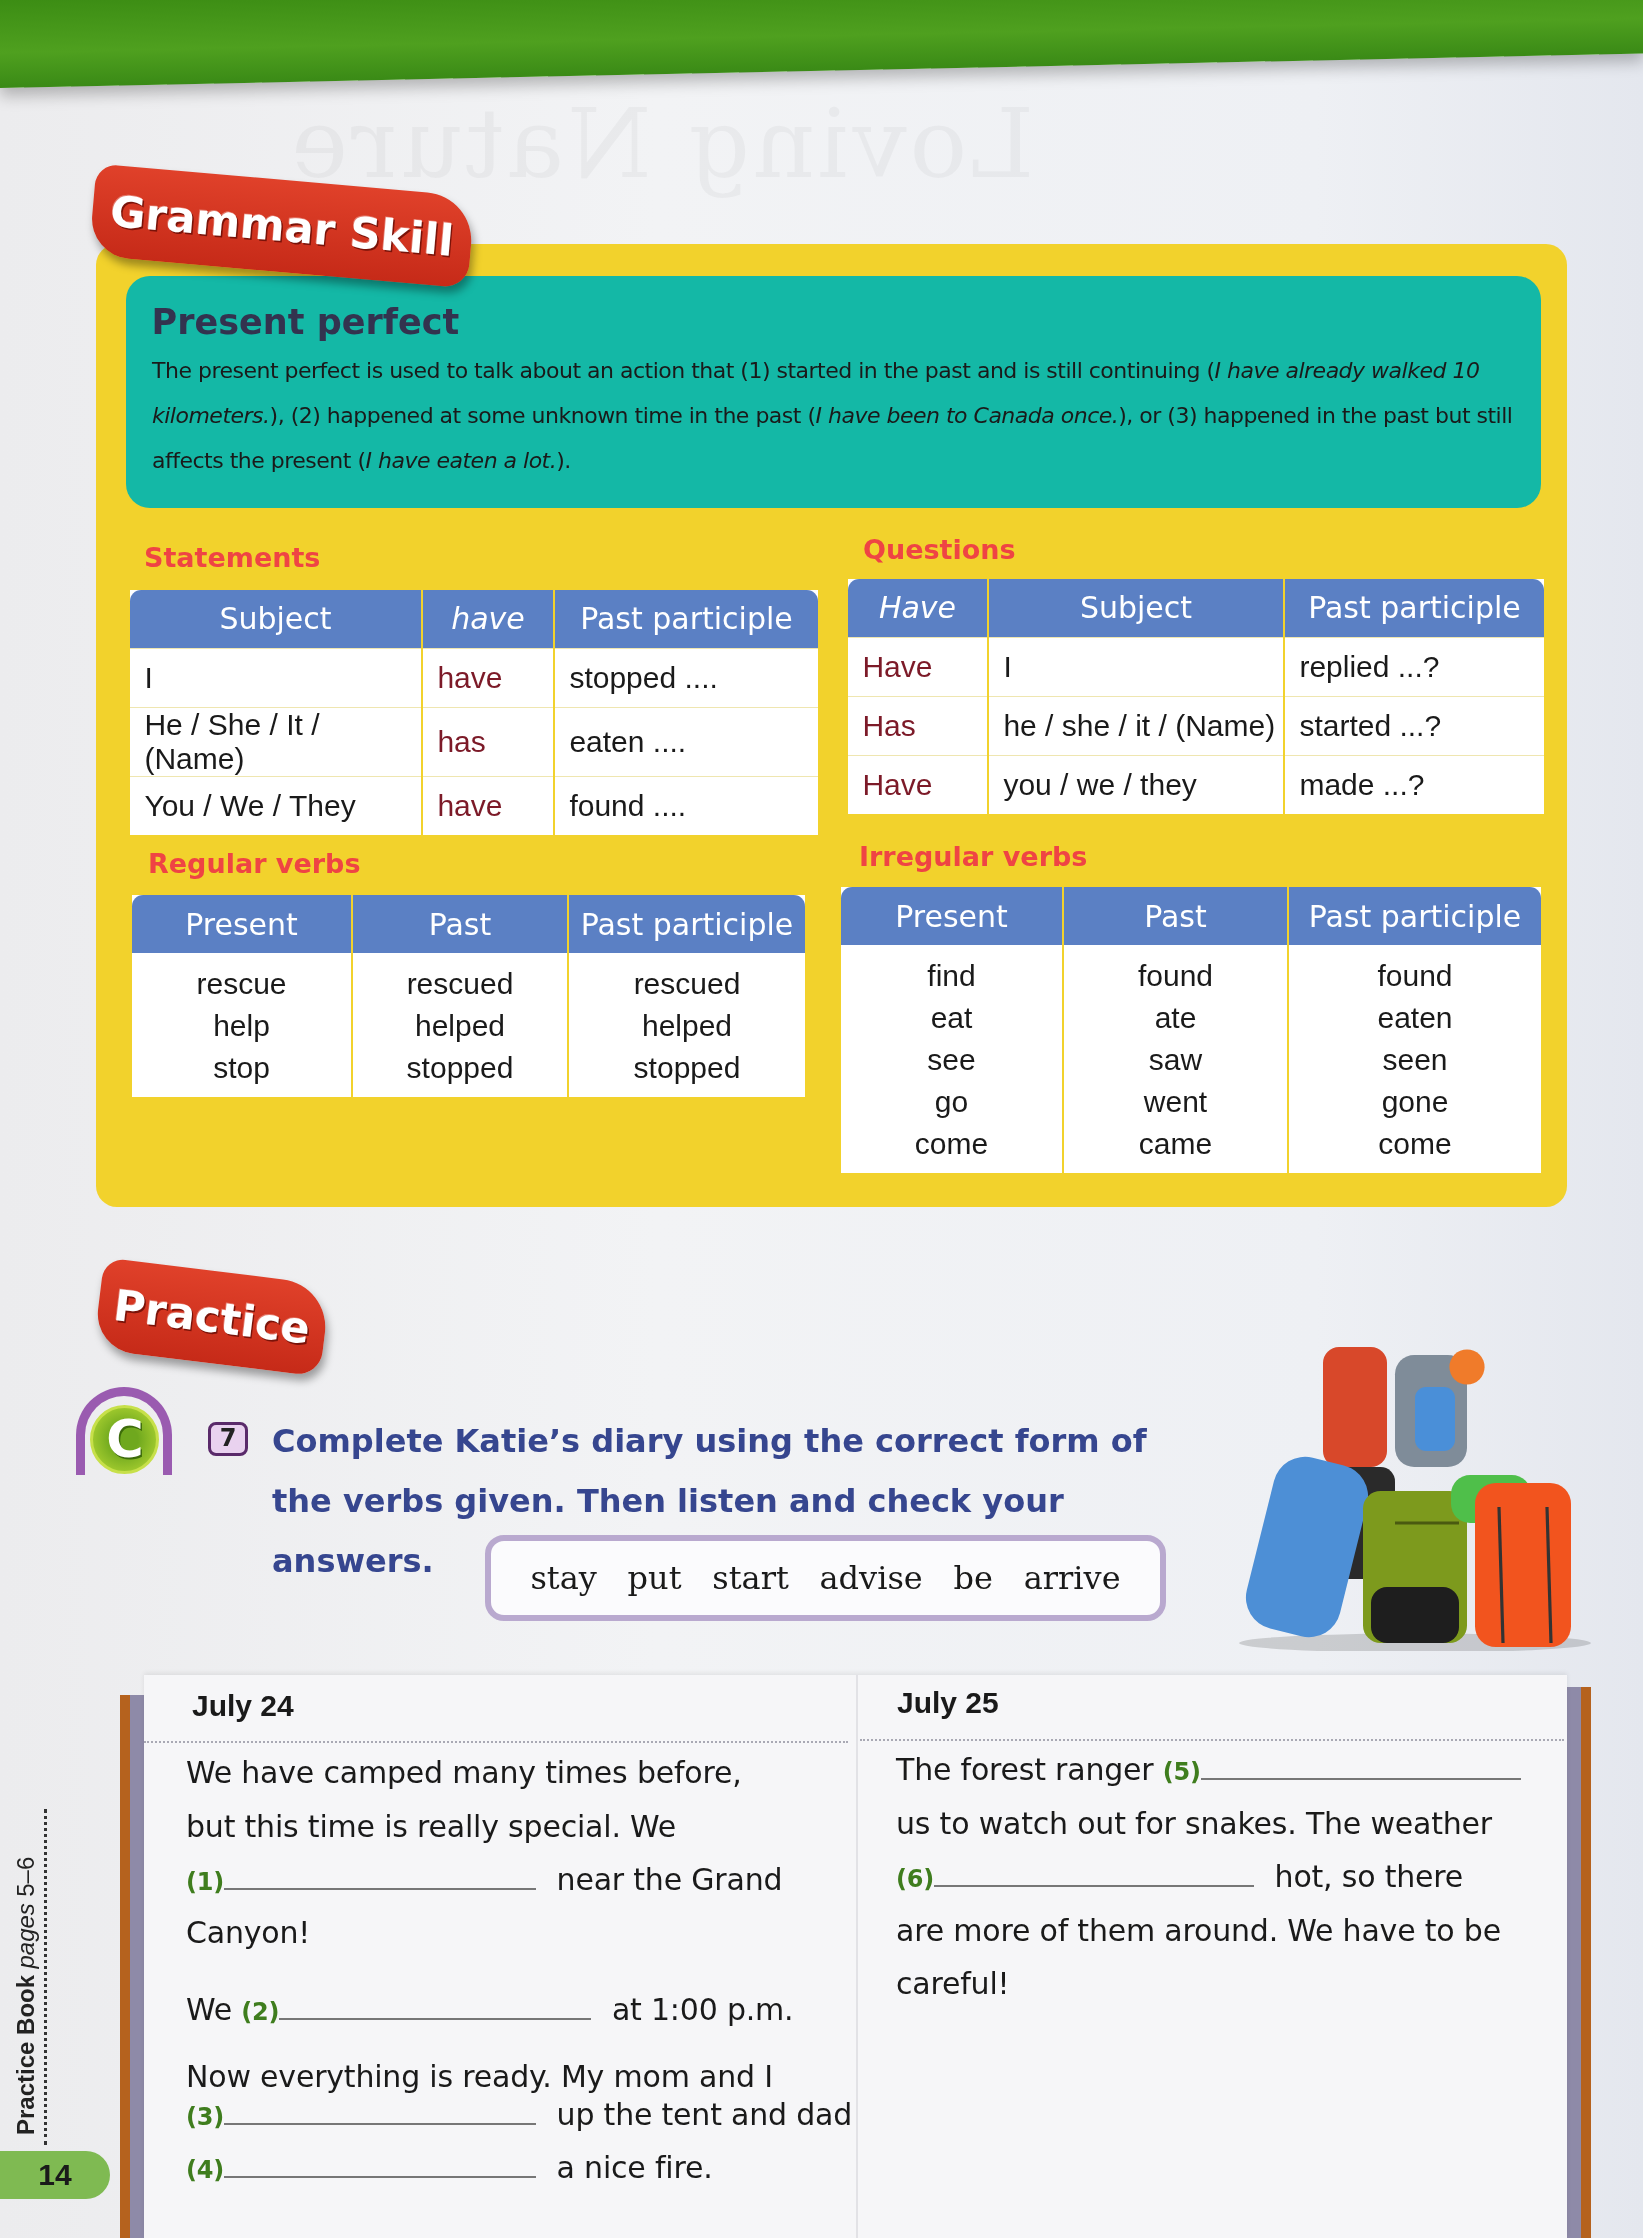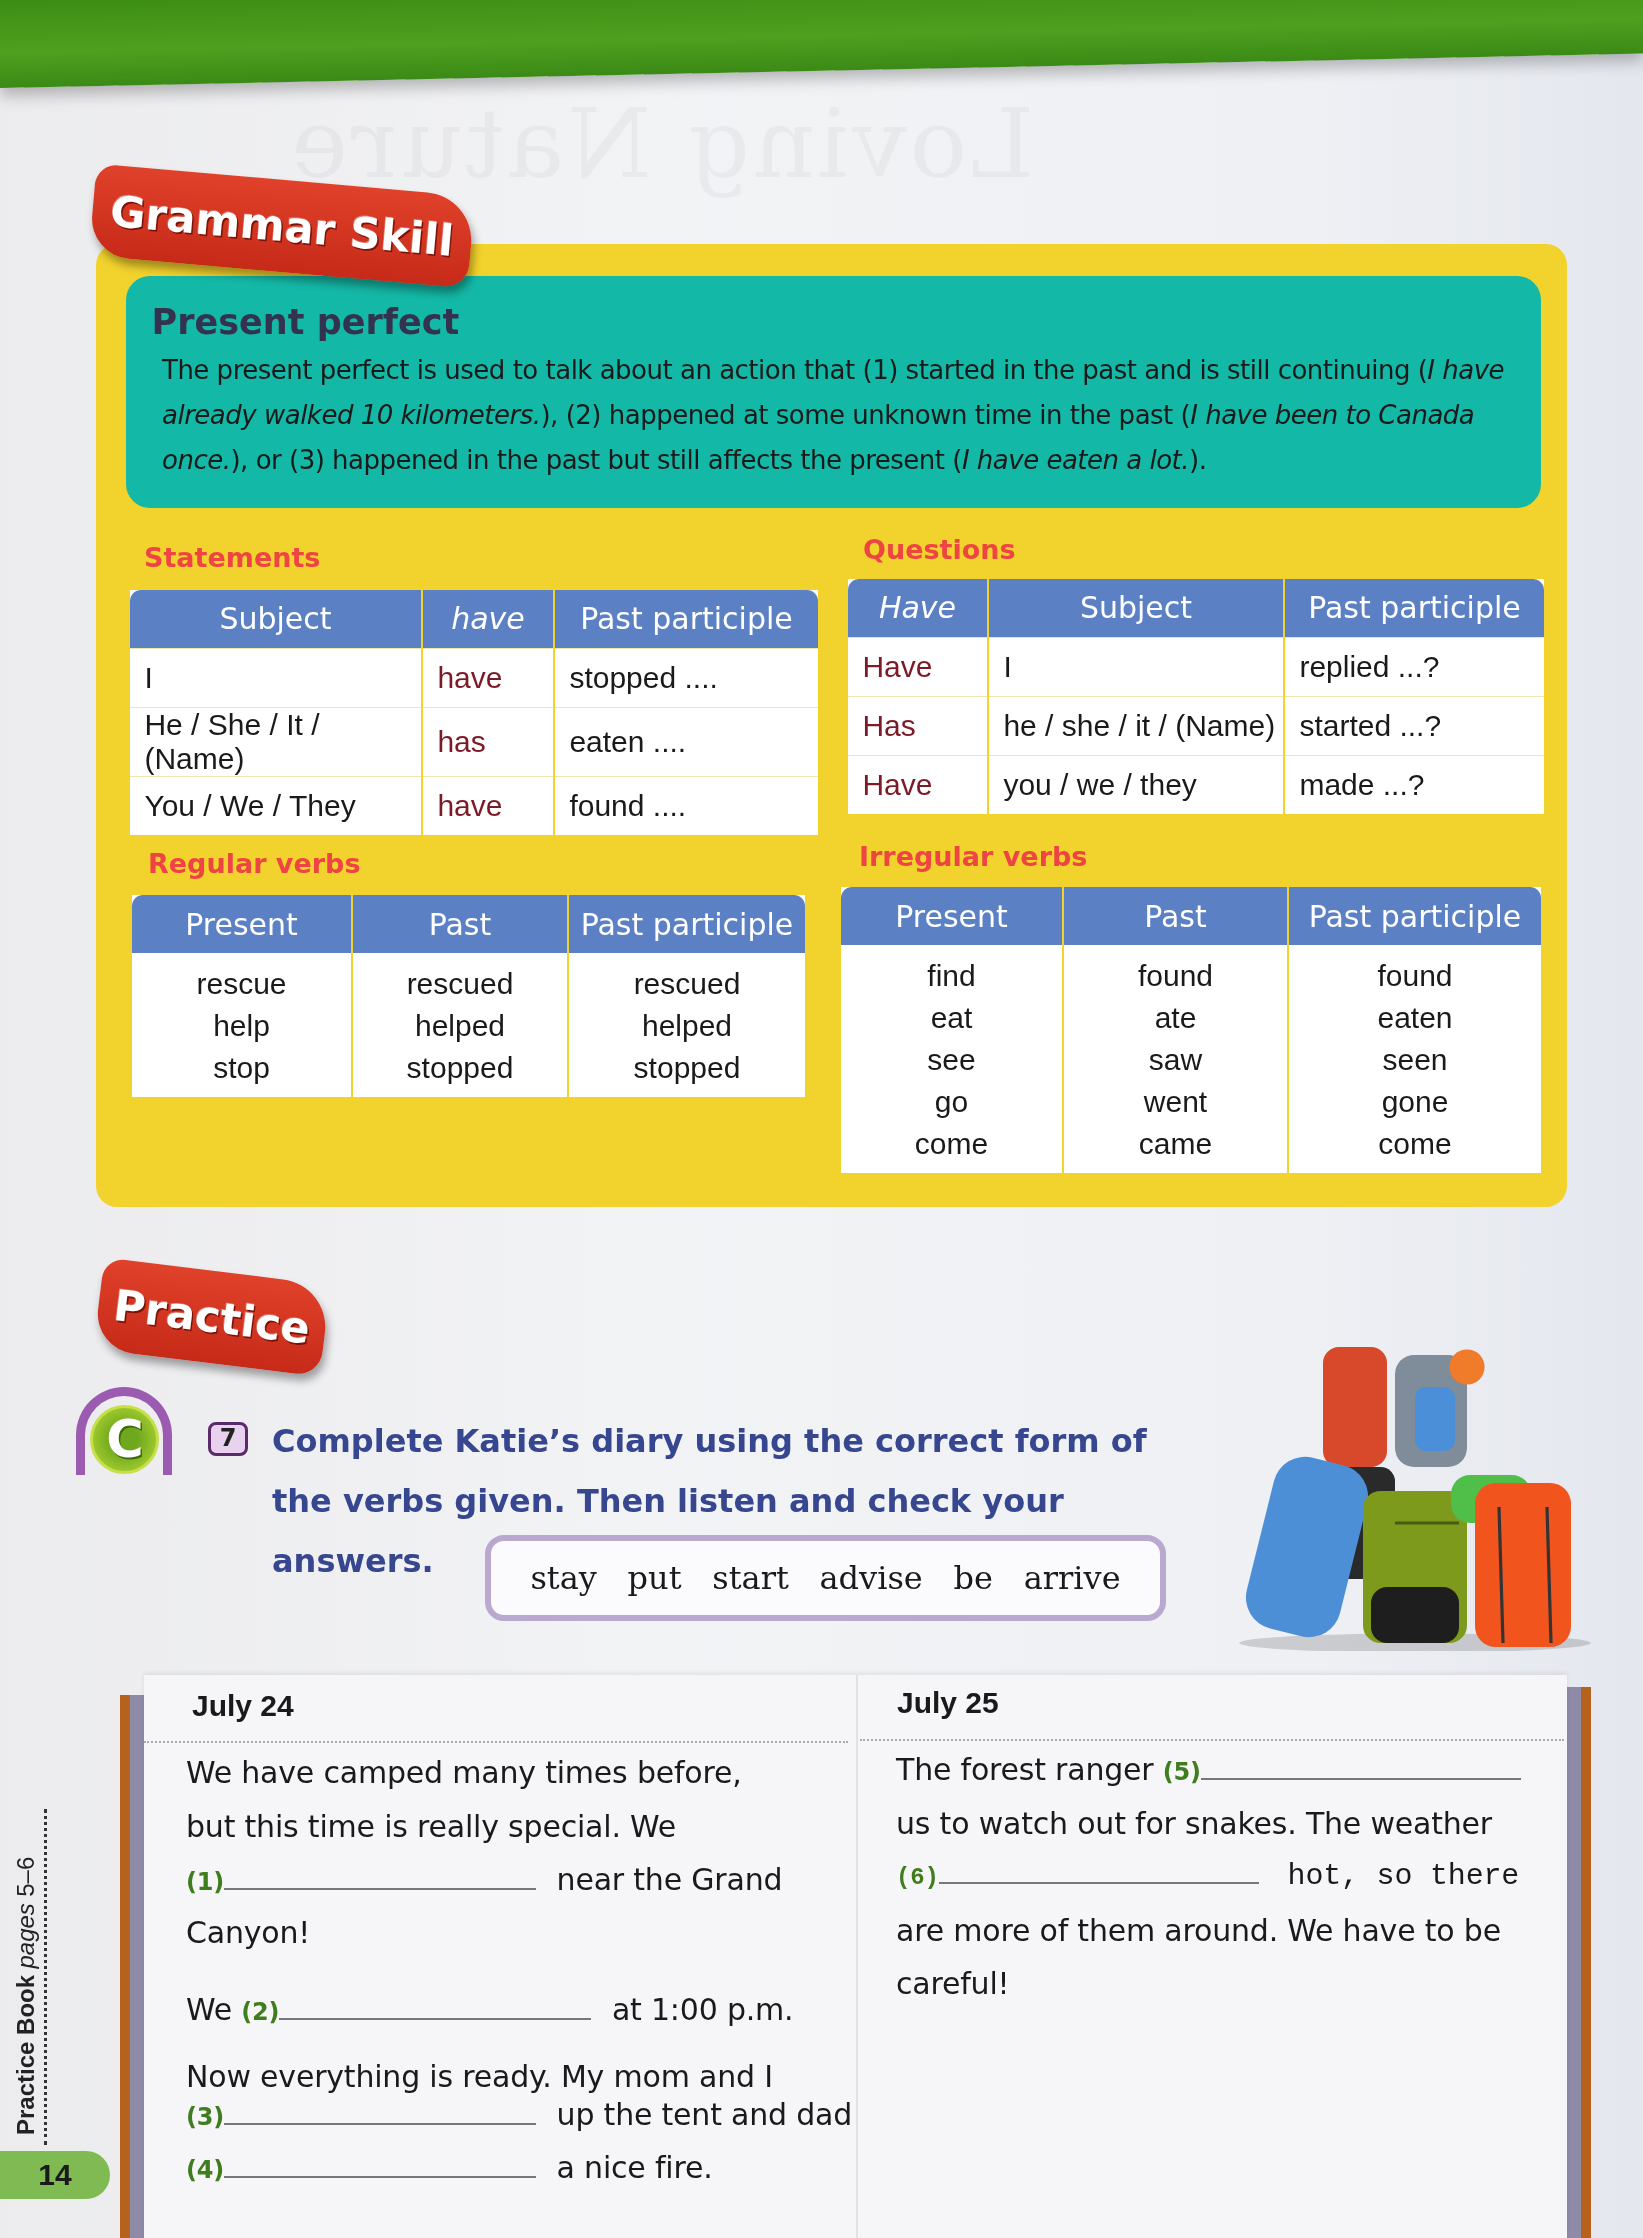--- a/index.html
+++ b/index.html
@@ -32,21 +32,21 @@
 
   .yellow-box {
     position: absolute; left: 96px; top: 244px; width: 1471px; height: 963px;
     background: #f2d22c; border-radius: 21px;
   }
   .intro {
     position: absolute; left: 126px; top: 276px; width: 1415px; height: 232px;
     background: #14b8a6; border-radius: 24px;
   }
   .intro h2 { position: absolute; left: 25.6px; top: 25.6px; font-size: 35px; color: #33334f; font-family: "DejaVu Sans", sans-serif; font-weight: bold; }
-  .intro p { position: absolute; left: 36px; top: 72px; width: 1375px; font-size: 26px; line-height: 45px; color: #1a1a1a; font-family: "DejaVu Sans", sans-serif; letter-spacing: -0.5px; }
+  .intro p { position: absolute; left: 26px; top: 72px; width: 1375px; font-size: 22px; line-height: 45px; color: #1a1a1a; font-family: "DejaVu Sans", sans-serif; letter-spacing: -0.5px; }
   .intro p em { font-style: italic; }
 
   .sec-label { position: absolute; font-family: "DejaVu Sans", sans-serif; font-weight: bold; font-size: 27px; color: #ef4444; }
 
   table.gt { position: absolute; border-collapse: collapse; background: #fff; font-family: "Liberation Sans", sans-serif; }
   table.gt th { background: #5b80c4; color: #fff; font-family: "DejaVu Sans", sans-serif; font-weight: normal; font-size: 30px; height: 58px; border-right: 2.4px solid #f2d22c; text-align: center; }
   table.gt th:last-child { border-right: none; border-top-right-radius: 11.2px; }
   table.gt th.it { font-style: italic; }
   table.gt td { font-size: 30px; height: 59px; border-right: 2.4px solid #f2d22c; border-top: 1.6px solid #efe6b0; padding-left: 14.4px; }
   table.gt td:last-child { border-right: none; }
@@ -262,21 +262,21 @@
   </div>
 
   <div class="date" style="left:753px;top:11.2px;">July 25</div>
   <div class="dots" style="left:716px;top:64px;width:704px;"></div>
 
   <div class="hand" style="left:752px;top:77px;">
     <span>The forest ranger</span>
     <span class="num">(5)</span><span class="blank" style="width:320px;"></span>
   </div>
   <div class="hand" style="left:752px;top:131px;">us to watch out for snakes. The weather</div>
-  <div class="hand" style="left:752px;top:184px;font-family:Liberation Mono, monospace;">
+  <div class="hand" style="left:752px;top:184px;">
     <span class="num">(6)</span><span class="blank" style="width:320px;"></span>
     <span style="margin-left:11.2px;">hot, so there</span>
   </div>
   <div class="hand" style="left:752px;top:238px;">are more of them around. We have to be</div>
   <div class="hand" style="left:752px;top:291px;">careful!</div>
 </div>
 
 <div class="side-dots"></div>
 <div class="side-label">
   <b>Practice Book</b>

